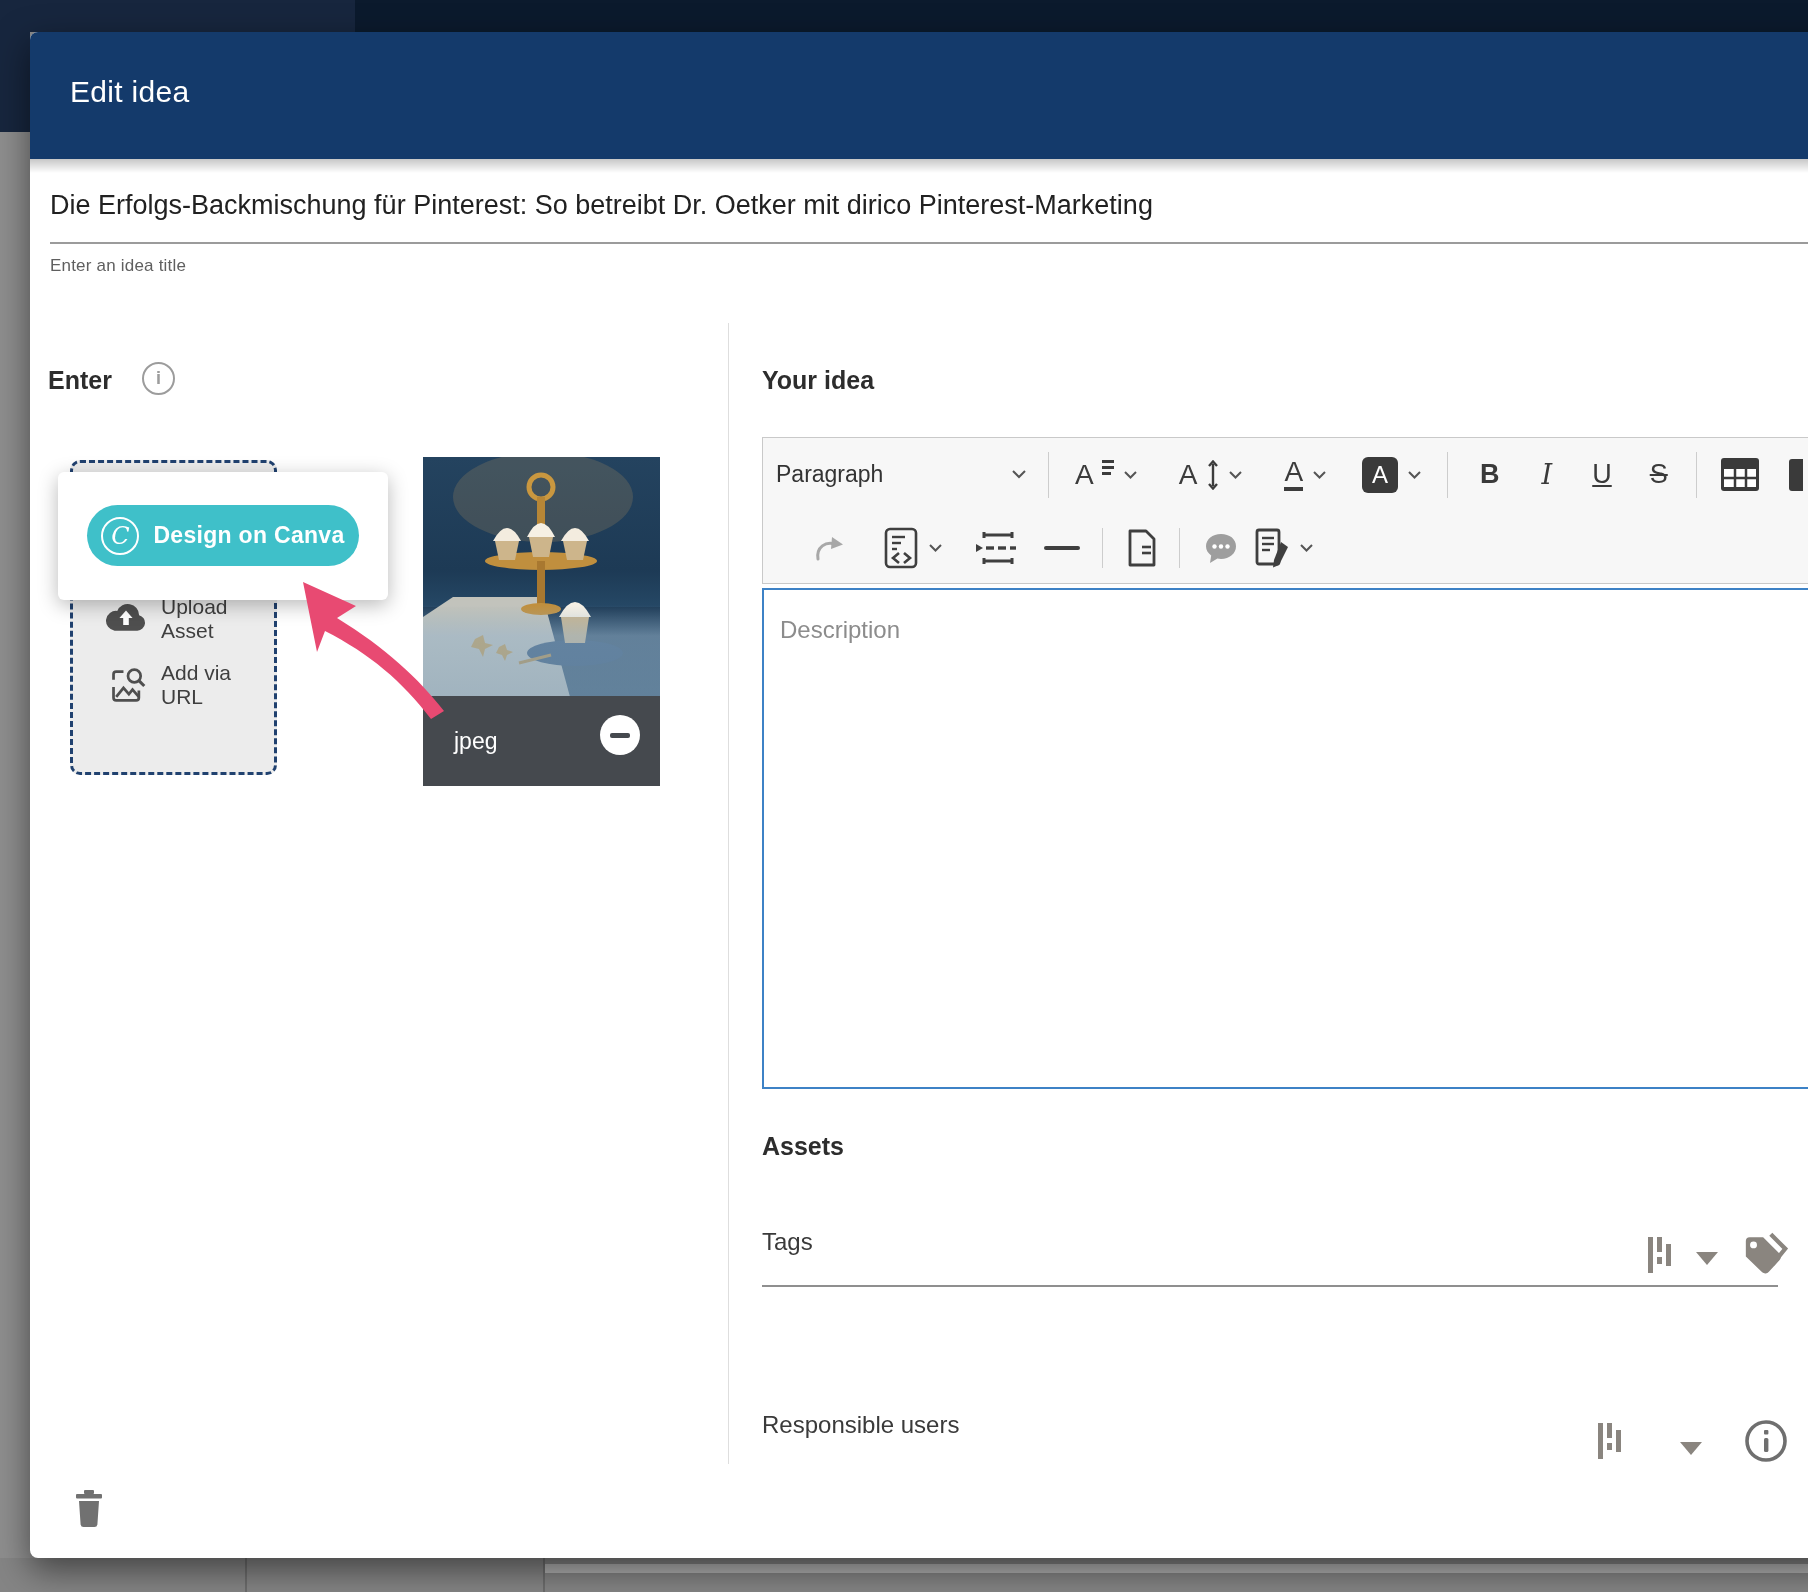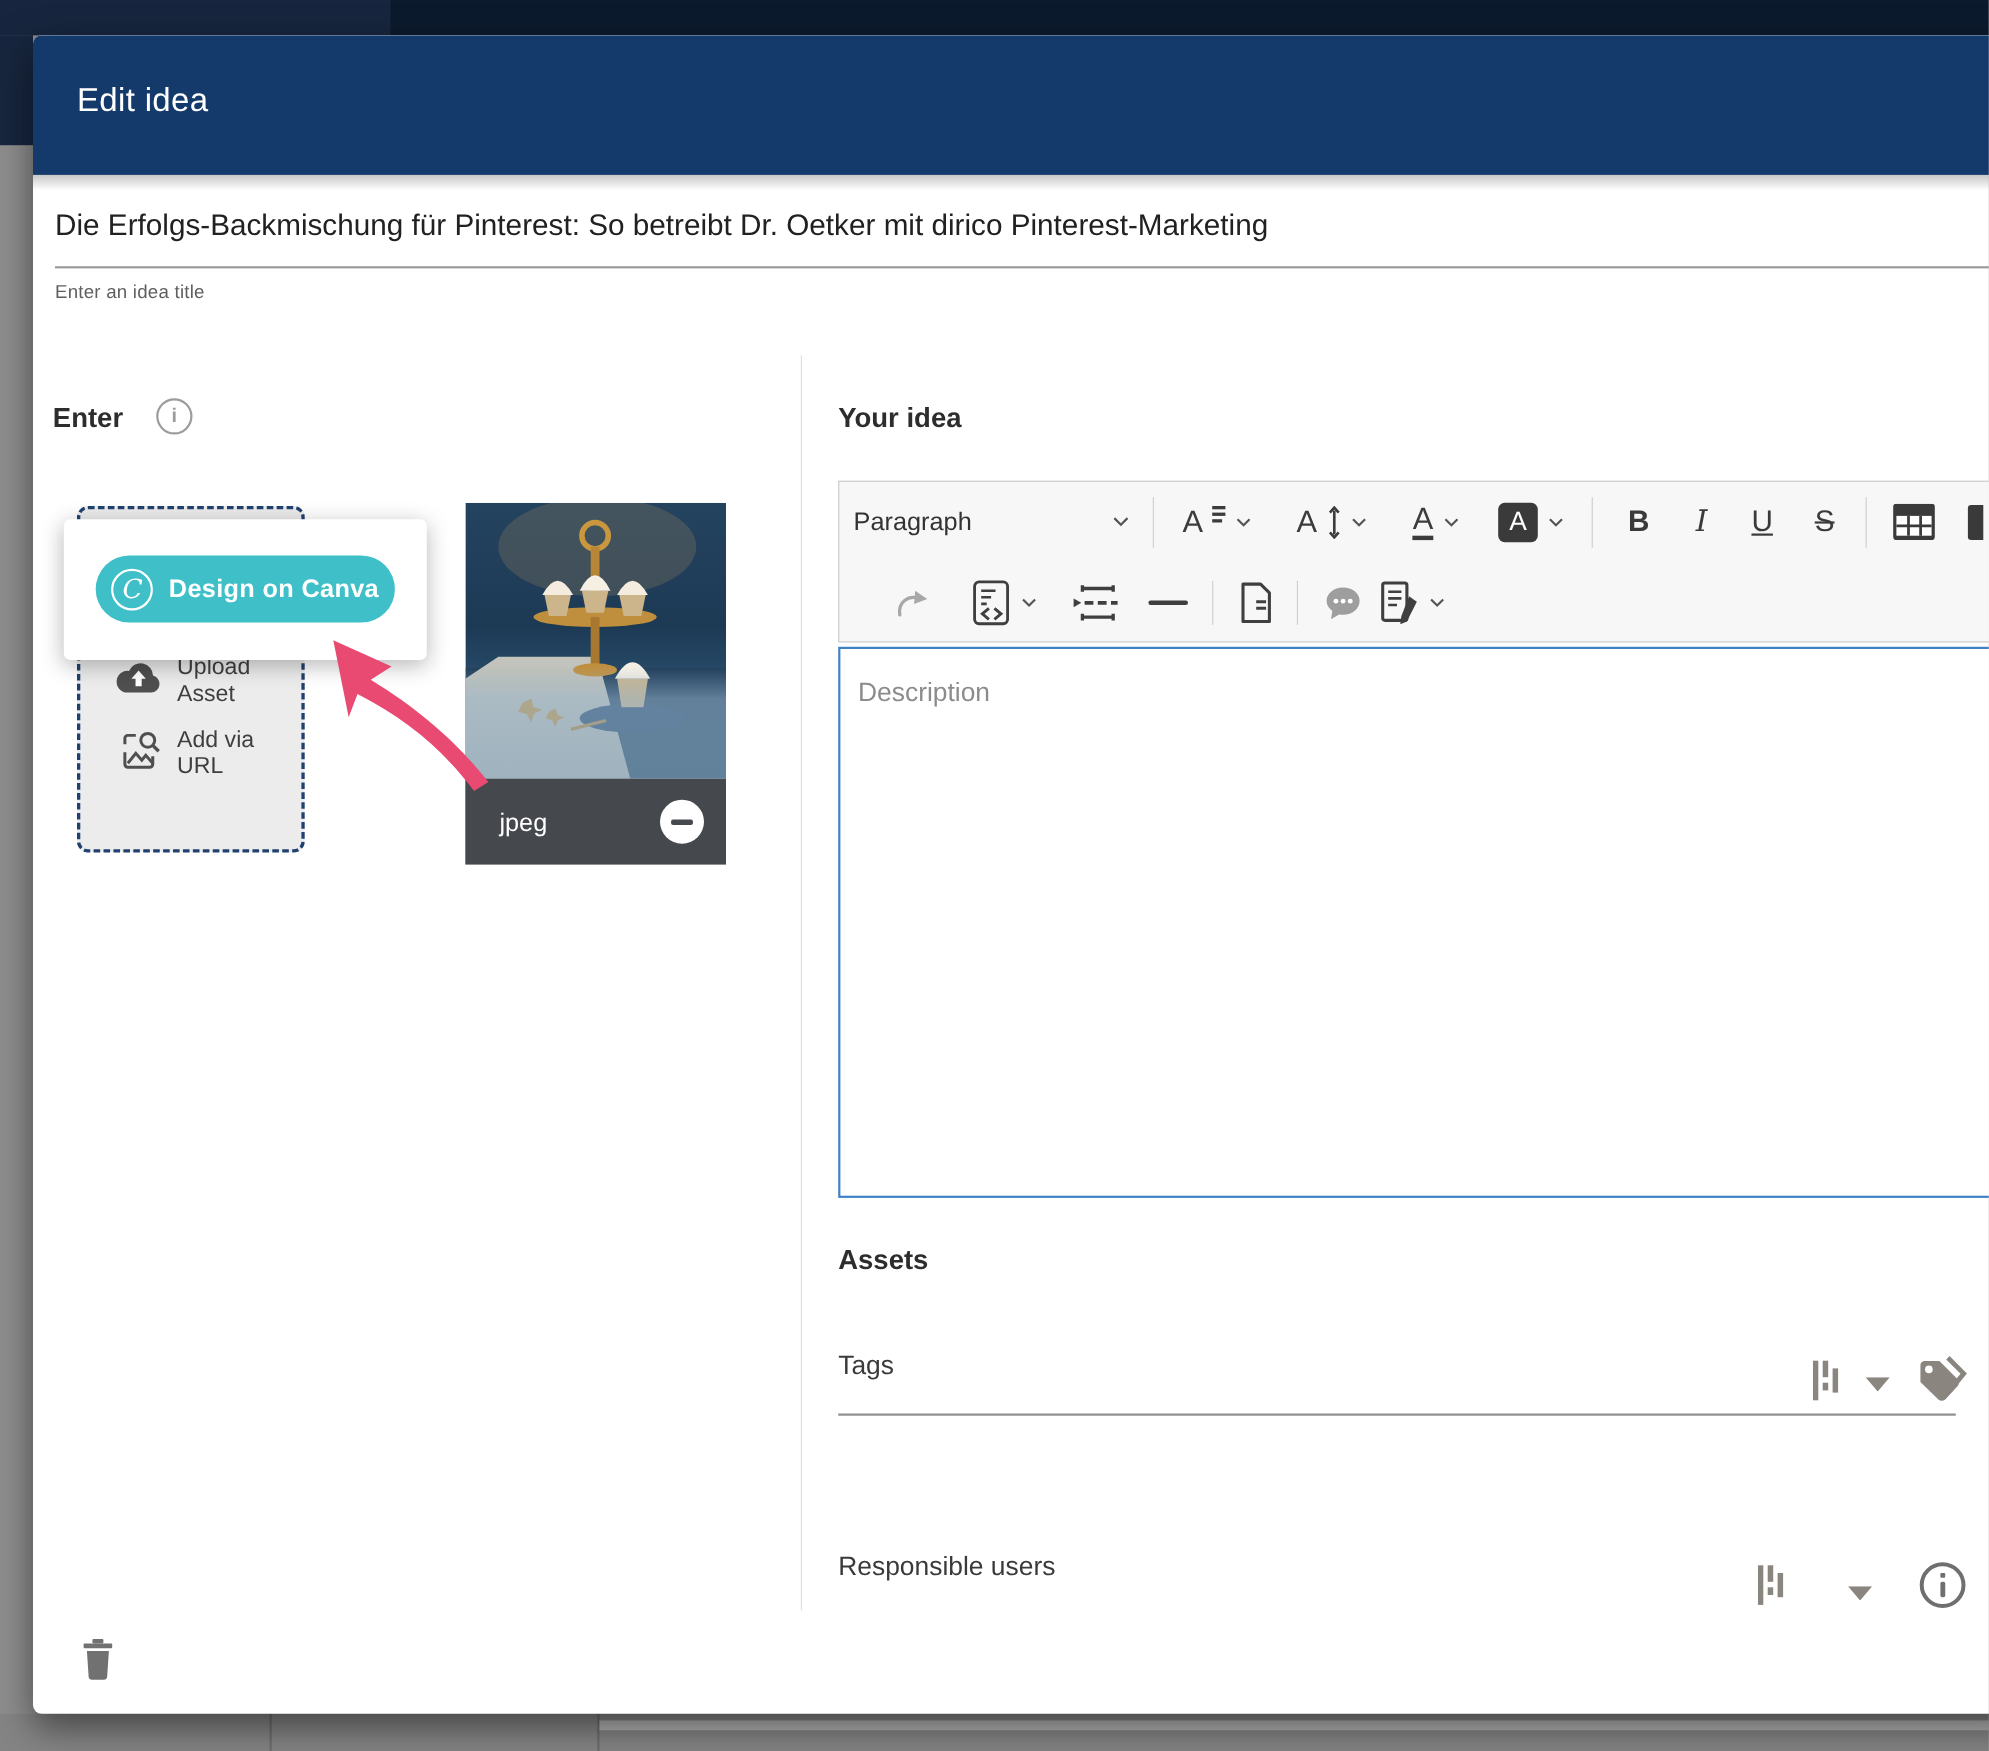--- a/index.html
+++ b/index.html
@@ -35,38 +35,38 @@
   
   .info-circle { position: absolute; width: 33px; height: 33px; border: 2.5px solid #9c9c9c; border-radius: 50%;
                  color: #9c9c9c; font-size: 18px; font-weight: 700; display: flex; align-items: center; justify-content: center; }
 
   
   .dropzone { position: absolute; left: 40px; top: 428px; width: 207px; height: 315px; background: #ececec;
               border: 3px dashed #20416f; border-radius: 10px; }
   .dz-row { position: absolute; display: flex; align-items: center; gap: 14px; cursor: pointer; }
   .dz-row .dz-label { font-size: 21px; color: #3f3f3f; }
   .dz-upload { left: 32px; top: 132px; }
-  .dz-url { left: 36px; top: 198px; }
+  .dz-url { left: 36px; top: 198px; align-items: flex-end; }
 
   .canva-card { position: absolute; left: 28px; top: 440px; width: 330px; height: 128px; background: #fff;
                 border-radius: 6px; box-shadow: 0 5px 20px rgba(0,0,0,.28); z-index: 3; }
   .canva-btn { position: absolute; left: 29px; top: 33px; width: 272px; height: 61px; border: none; cursor: pointer;
                border-radius: 31px; background: #3fc0c9; color: #fff; display: flex; align-items: center;
                justify-content: center; gap: 14px; font-family: "Liberation Sans", sans-serif; }
   .canva-btn .canva-circle { width: 38px; height: 38px; border: 2.5px solid #fff; border-radius: 50%;
                              display: flex; align-items: center; justify-content: center;
                              font-family: "DejaVu Serif", serif; font-style: italic; font-size: 24px; color: #fff; }
   .canva-btn .canva-label { font-size: 23px; font-weight: 700; letter-spacing: .3px; }
 
   .annot-arrow { position: absolute; left: 260px; top: 528px; z-index: 4; pointer-events: none; }
 
   
   .asset-thumb { position: absolute; left: 393px; top: 425px; width: 237px; height: 329px; z-index: 1; cursor: pointer; }
   .asset-thumb .thumb-img { position: absolute; top: 0; left: 0; width: 237px; height: 251px; overflow: hidden; }
-  .asset-thumb .thumb-bar { position: absolute; left: 0; bottom: 0; width: 100%; height: 78px; background: #45494e;
+  .asset-thumb .thumb-bar { position: absolute; left: 0; bottom: 0; width: 100%; height: 90px; background: #45494e;
                             display: flex; align-items: center; }
   .thumb-bar .type-label { color: #fff; font-size: 23px; margin-left: 31px; }
   .remove-btn { position: absolute; right: 20px; top: 19px; width: 40px; height: 40px; border-radius: 50%;
                 background: #fff; border: none; cursor: pointer; display: flex; align-items: center; justify-content: center; }
   .remove-btn .minus { width: 20px; height: 5px; background: #45494e; border-radius: 2px; }
 
   
   .col-divider { position: absolute; left: 698px; top: 291px; width: 1px; height: 1141px; background: #dedede; }
 
   

